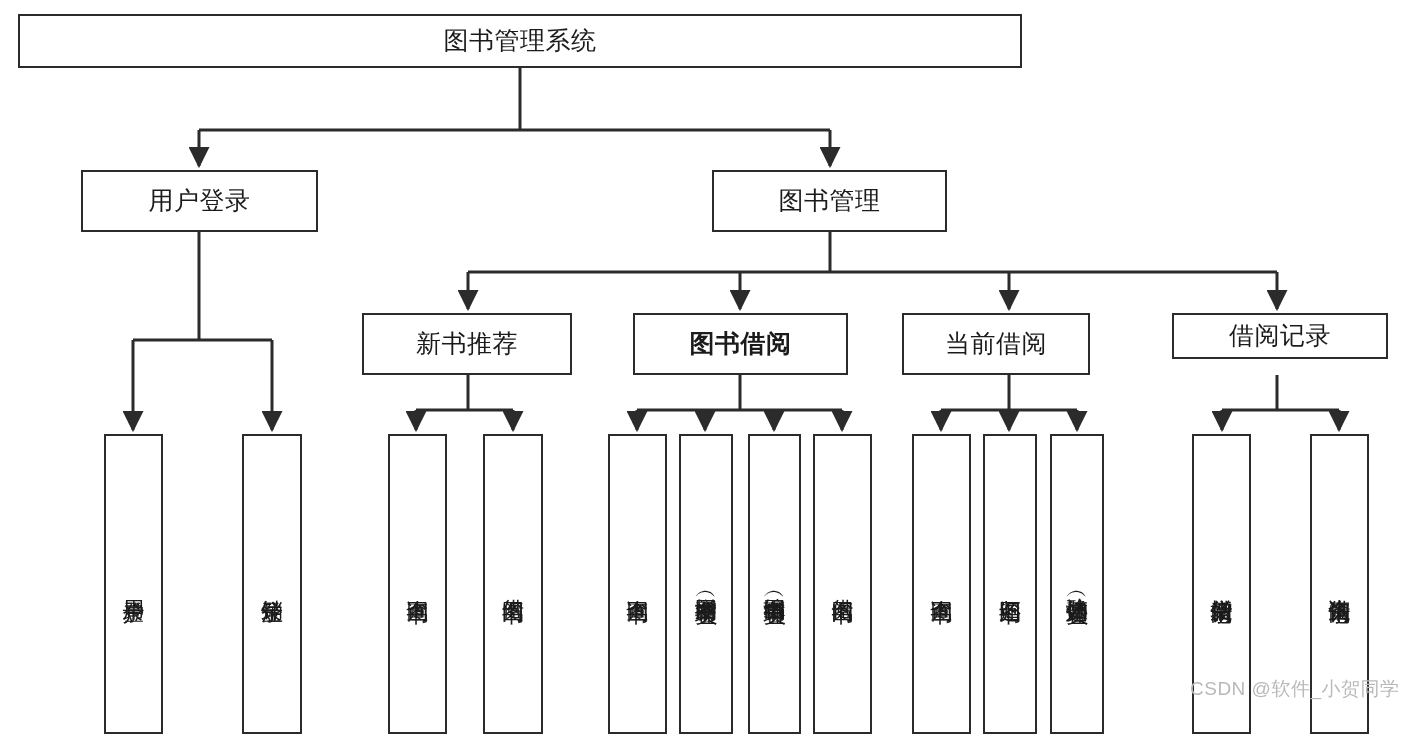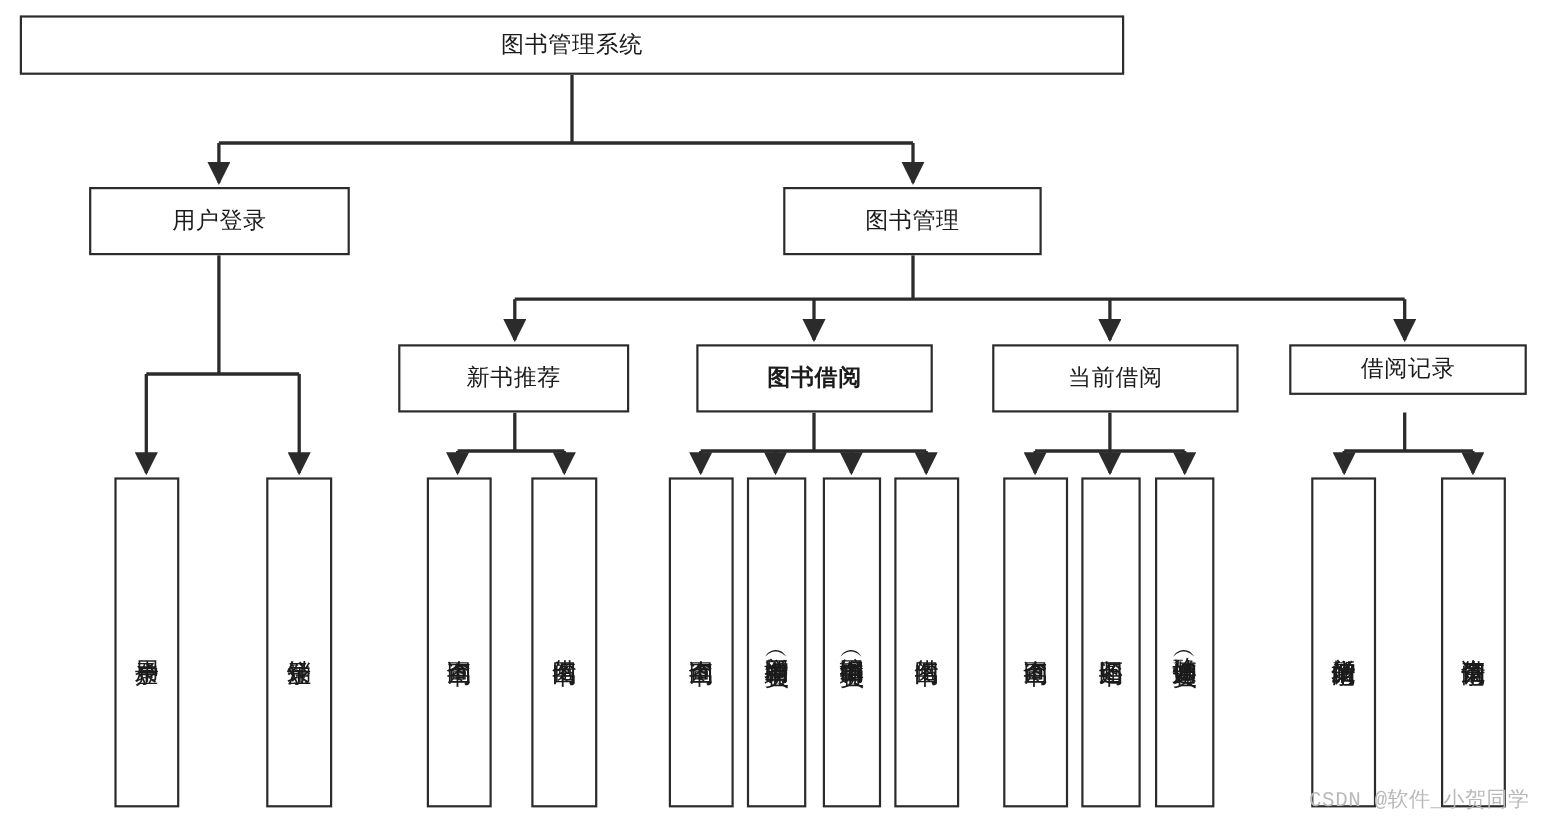--- a/index.html
+++ b/index.html
@@ -29,21 +29,21 @@
     position: absolute;
     box-sizing: border-box;
     border: 2px solid #2b2b2b;
     background: #ffffff;
     display: flex;
     align-items: center;
     justify-content: center;
     color: #1b1b1b;
   }
   .node-label {
-    font-size: 21px;
+    font-size: 25px;
     line-height: 1.1;
     letter-spacing: 0.5px;
     white-space: nowrap;
   }
   .node.leaf {
     align-items: center;
     justify-content: center;
     padding: 6px 0;
   }
   .node.leaf .node-label {
@@ -131,21 +131,21 @@
   <div class="node" style="left:712px; top:170px; width:235px; height:62px;">
     <span class="node-label">图书管理</span>
   </div>
 
   <div class="node" style="left:362px; top:313px; width:210px; height:62px;">
     <span class="node-label">新书推荐</span>
   </div>
   <div class="node" style="left:633px; top:313px; width:215px; height:62px;font-weight:bold;">
     <span class="node-label">图书借阅</span>
   </div>
-  <div class="node" style="left:902px; top:313px; width:224px; height:62px;">
+  <div class="node" style="left:902px; top:313px; width:188px; height:62px;">
     <span class="node-label">当前借阅</span>
   </div>
   <div class="node" style="left:1172px; top:313px; width:216px; height:46px;">
     <span class="node-label">借阅记录</span>
   </div>
 
   <div class="node leaf" style="left:104px; top:434px; width:59px; height:300px;">
     <span class="node-label">用户登录</span>
   </div>
   <div class="node leaf" style="left:242px; top:434px; width:60px; height:300px;">
@@ -182,15 +182,15 @@
     <span class="node-label">确认归还（管理员）</span>
   </div>
 
   <div class="node leaf" style="left:1192px; top:434px; width:59px; height:300px;">
     <span class="node-label">新增借阅记录</span>
   </div>
   <div class="node leaf" style="left:1310px; top:434px; width:59px; height:300px;">
     <span class="node-label">查询借阅记录</span>
   </div>
 
-  <div class="watermark" style="left:1190px; top:714px;font-family:Liberation Mono, monospace;">CSDN @软件_小贺同学</div>
+  <div class="watermark" style="left:1190px; top:676px;">CSDN @软件_小贺同学</div>
 
 </div>
 
 </body></html>

